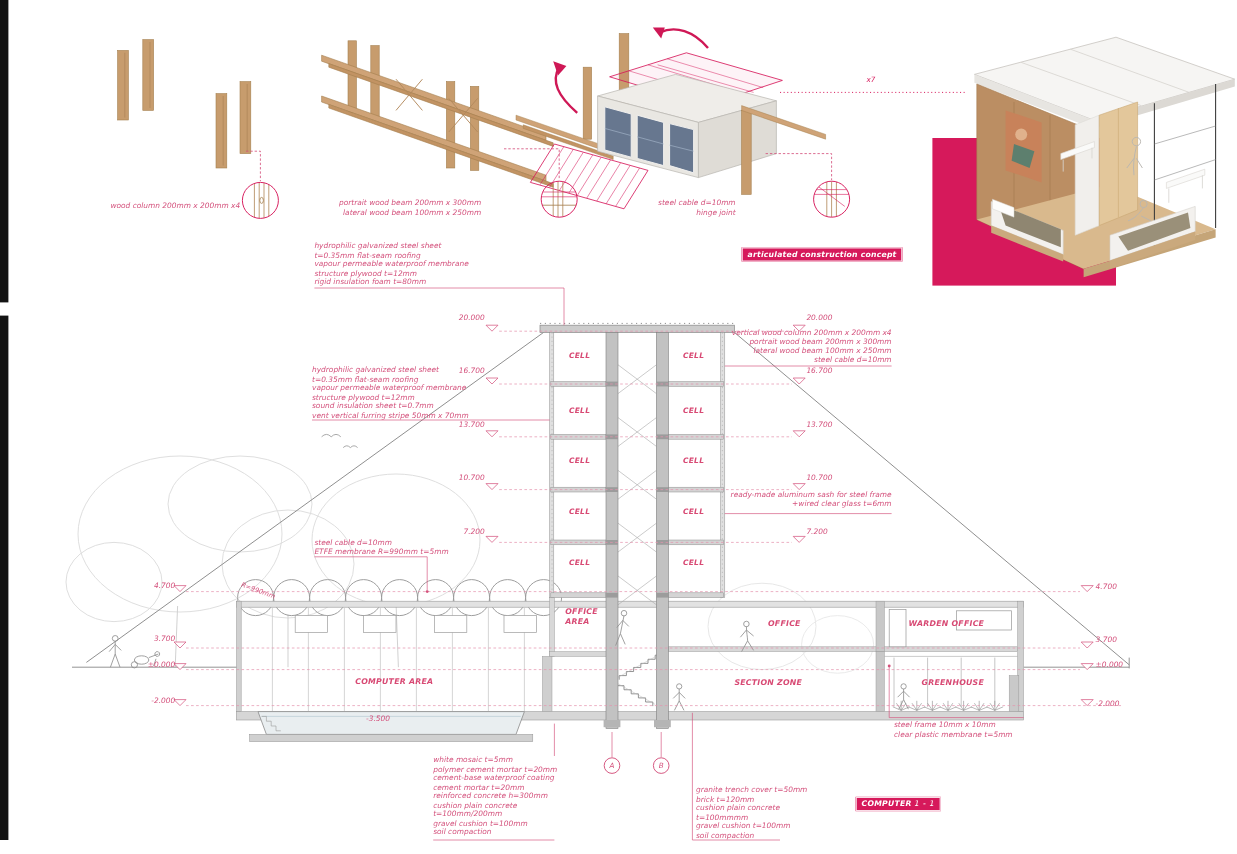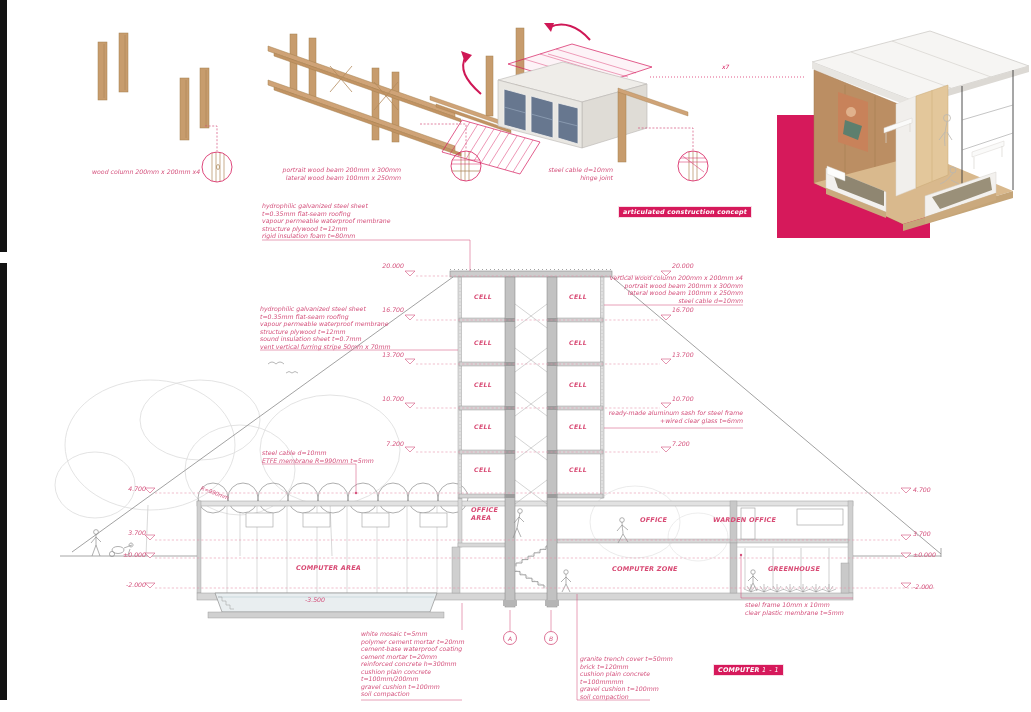--- a/index.html
+++ b/index.html
@@ -454,23 +454,23 @@
   <div class="lvl r" style="left:100px;top:581px;width:46px">-2.000</div>
   <div class="lvl" style="left:913px;top:583px">-2.000</div>
   <div class="lvl" style="left:305px;top:596px">-3.500</div>
   <div class="rot" style="left:202px;top:485px">R=990mm</div>
 
   <div class="room" style="left:471px;top:506px">
     <span>OFFICE</span>
       <span>AREA</span>
   </div>
   <div class="room" style="left:640px;top:516px">OFFICE</div>
-  <div class="room" style="left:713px;top:516px">WARDEN OFFICE</div>
+  <div class="room" style="left:757px;top:516px">WARDEN OFFICE</div>
   <div class="room" style="left:296px;top:564px">COMPUTER AREA</div>
-  <div class="room" style="left:612px;top:565px">COMPUTER ZONE</div>
+  <div class="room" style="left:612px;top:565px">SECTION ZONE</div>
   <div class="room" style="left:768px;top:565px">GREENHOUSE</div>
 
   <div class="cell" style="left:469px;top:293px">CELL</div>
   <div class="cell" style="left:564px;top:293px">CELL</div>
   <div class="cell" style="left:469px;top:339px">CELL</div>
   <div class="cell" style="left:564px;top:339px">CELL</div>
   <div class="cell" style="left:469px;top:381px">CELL</div>
   <div class="cell" style="left:564px;top:381px">CELL</div>
   <div class="cell" style="left:469px;top:423px">CELL</div>
   <div class="cell" style="left:564px;top:423px">CELL</div>

